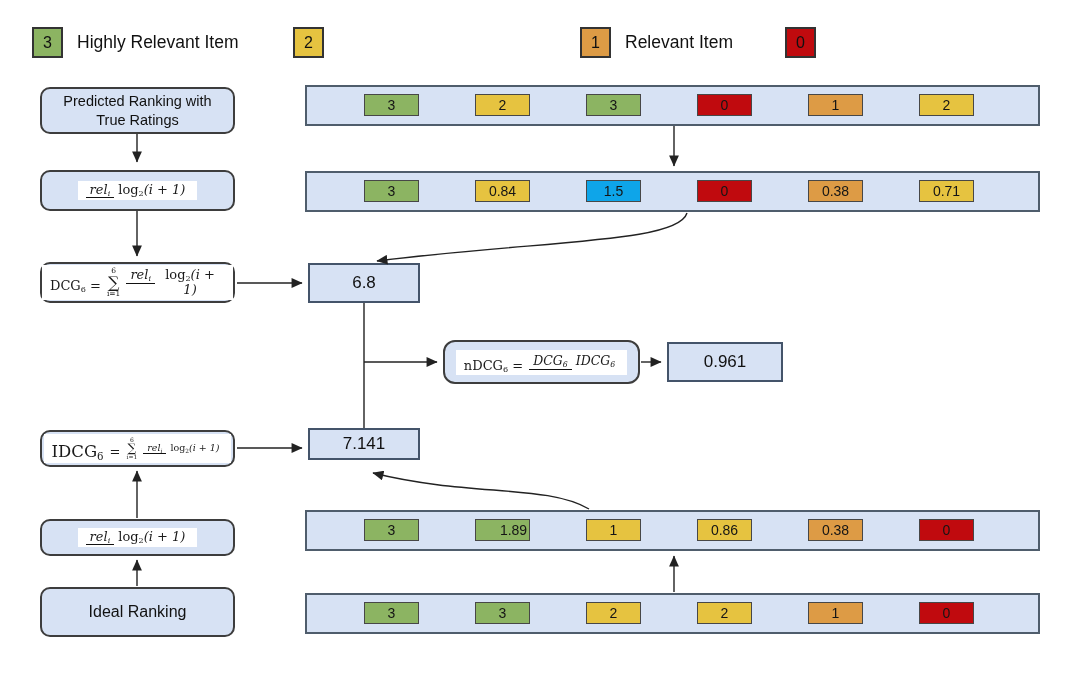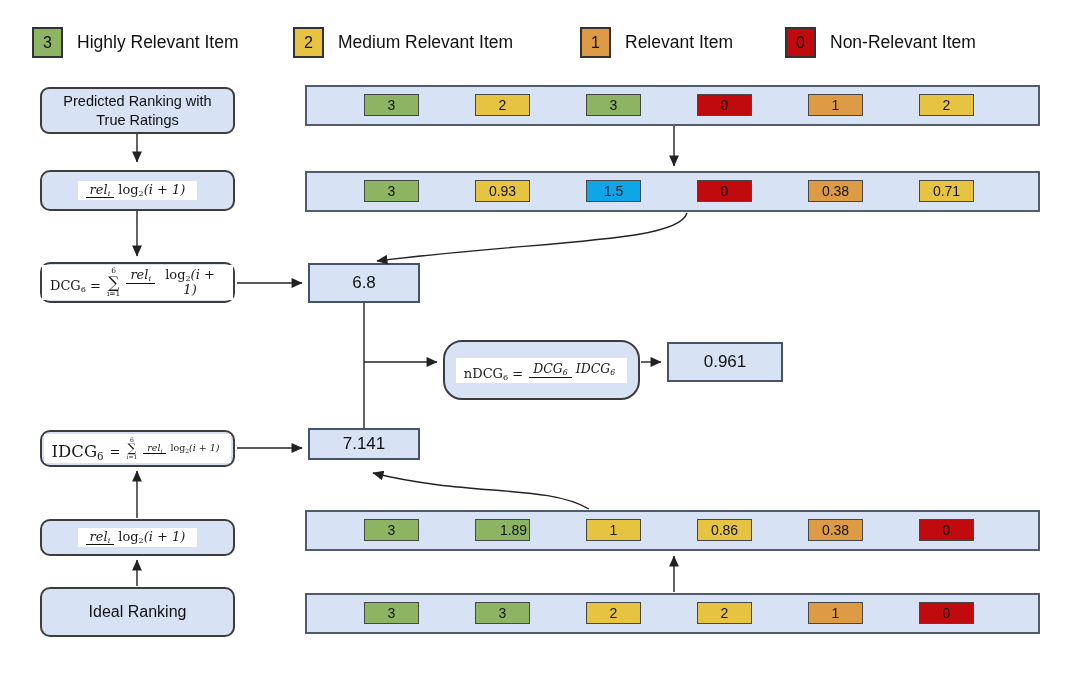--- a/index.html
+++ b/index.html
@@ -9,27 +9,27 @@
   
   .legend-entry{position:absolute;top:27px;display:flex;align-items:center;gap:14px;}
   .legend-swatch{width:31px;height:31px;border:2px solid #333;box-sizing:border-box;
                  display:flex;align-items:center;justify-content:center;font-size:16px;}
   .legend-label{font-size:17.5px;white-space:nowrap;}
 
   
   .rbox{position:absolute;left:40px;width:195px;background:#d7e2f4;border:2px solid #3d3d3d;
         border-radius:10px;box-sizing:border-box;display:flex;align-items:center;
         justify-content:center;text-align:center;}
-  #box-predicted{top:87px;height:47px;font-size:14.5px;line-height:1.3;padding:0 10px;border-radius:9px;}
+  #box-predicted{top:87px;height:47px;font-size:14.5px;line-height:1.3;padding:0 10px;}
   #box-disc-top{top:170px;height:41px;}
   #box-dcg{top:262px;height:41px;}
   #box-idcg{top:430px;height:37px;}
   #box-disc-bottom{top:519px;height:37px;}
   #box-ideal{top:587px;height:50px;font-size:16px;}
-  #box-ndcg{left:443px;top:340px;width:197px;height:60px;border-radius:19px;}
+  #box-ndcg{left:443px;top:340px;width:197px;height:44px;border-radius:12px;}
 
   
   .resbox{position:absolute;background:#d7e2f4;border:2px solid #44546a;box-sizing:border-box;
           display:flex;align-items:center;justify-content:center;font-size:17px;}
   #res-dcg{left:308px;top:263px;width:112px;height:40px;justify-content:center;}
   #res-idcg{left:308px;top:428px;width:112px;height:32px;}
   #res-ndcg{left:667px;top:342px;width:116px;height:40px;}
 
   
   .row{position:absolute;left:305px;width:735px;height:41px;background:#d7e2f4;
@@ -68,33 +68,31 @@
   <div class="legend-entry" style="left:32px">
     <span class="legend-swatch" style="background: rgb(140, 180, 98);">
         <span>3</span>
       </span>
     <span class="legend-label">Highly Relevant Item</span>
   </div>
   <div class="legend-entry" style="left:293px">
     <span class="legend-swatch" style="background: rgb(230, 195, 64);">
         <span>2</span>
       </span>
-    <span class="legend-label">Medium Relevant Item</span>
   </div>
   <div class="legend-entry" style="left:580px">
     <span class="legend-swatch" style="background: rgb(221, 155, 69);">
         <span>1</span>
       </span>
     <span class="legend-label">Relevant Item</span>
   </div>
   <div class="legend-entry" style="left:785px">
     <span class="legend-swatch" style="background: rgb(192, 10, 14);">
         <span>0</span>
       </span>
-    <span class="legend-label">Non-Relevant Item</span>
   </div>
 
   <div class="rbox" id="box-predicted">
     <span>Predicted Ranking with True Ratings</span>
   </div>
 
   <div class="rbox" id="box-disc-top">
     <span class="fwrap">
       <span class="frac">
         <span class="num"><span>rel</span><sub>i</sub></span>
@@ -170,21 +168,21 @@
   <div class="row" id="row-predicted">
       <span class="chip" style="left: 57px; background: rgb(140, 180, 98);">3</span>
       <span class="chip" style="left: 168px; background: rgb(230, 195, 64);">2</span>
       <span class="chip" style="left: 279px; background: rgb(140, 180, 98);">3</span>
       <span class="chip" style="left: 390px; background: rgb(192, 10, 14);">0</span>
       <span class="chip" style="left: 501px; background: rgb(221, 155, 69);">1</span>
       <span class="chip" style="left: 612px; background: rgb(230, 195, 64);">2</span>
     </div>
   <div class="row" id="row-pred-disc">
       <span class="chip" style="left: 57px; background: rgb(140, 180, 98);">3</span>
-      <span class="chip" style="left: 168px; background: rgb(230, 195, 64);">0.93</span>
+      <span class="chip" style="left: 168px; background: rgb(230, 195, 64);">0.84</span>
       <span class="chip" style="left: 279px; background: #0ea5e9;">1.5</span>
       <span class="chip" style="left: 390px; background: rgb(192, 10, 14);">0</span>
       <span class="chip" style="left: 501px; background: rgb(221, 155, 69);">0.38</span>
       <span class="chip" style="left: 612px; background: rgb(230, 195, 64);">0.71</span>
     </div>
   <div class="row" id="row-ideal-disc">
       <span class="chip" style="left: 57px; background: rgb(140, 180, 98);">3</span>
       <span class="chip" style="left: 168px; background: rgb(140, 180, 98); padding-left: 22px;">1.89</span>
       <span class="chip" style="left: 279px; background: rgb(230, 195, 64);">1</span>
       <span class="chip" style="left: 390px; background: rgb(230, 195, 64);">0.86</span>

